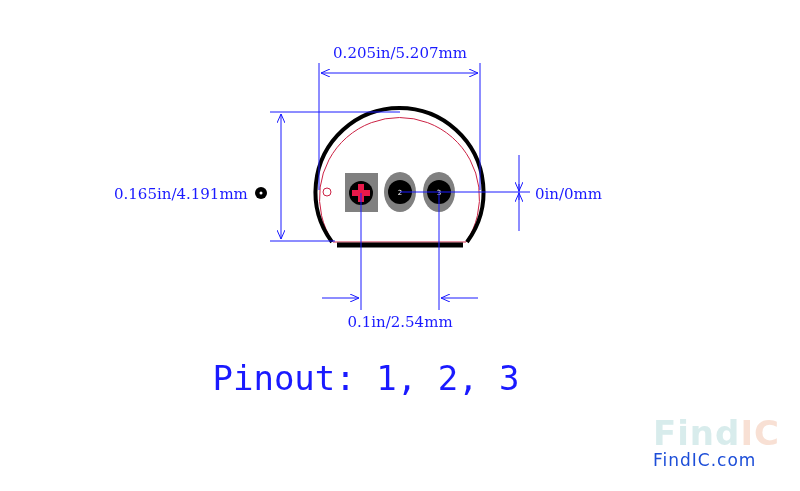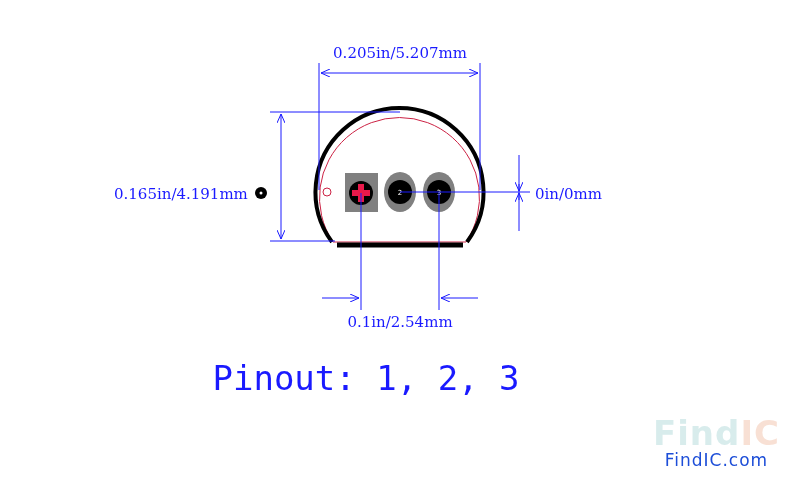--- a/index.html
+++ b/index.html
@@ -1,20 +1,20 @@
 <!DOCTYPE html>
 <html><head>
 <meta charset="utf-8">
 <style>
   html, body { margin:0; padding:0; background:#ffffff; }
   body { width:800px; height:491px; position:relative; overflow:hidden; font-family:"DejaVu Serif", serif; }
   svg { position:absolute; left:0; top:0; }
   .dimtext { font-family:"DejaVu Serif", serif; fill:#1a1aff; }
   .pinout { position:absolute; left:0; width:732px; top:358px; text-align:center; font-family:"DejaVu Sans Mono", monospace; font-size:34px; color:#1a1aff; }
-  .wm { position:absolute; right:20px; top:416px; text-align:center; }
+  .wm { position:absolute; right:20px; top:416px; }
   .wm-logo { font-family:"DejaVu Sans", sans-serif; font-weight:bold; font-size:34px; letter-spacing:1px; line-height:34px; }
   .wm-logo .a { color:#d8ecec; }
   .wm-logo .b { color:#f8e0d4; }
   .wm-url { font-family:"DejaVu Sans", sans-serif; font-size:17px; color:#1d4ed8; letter-spacing:1px; }
 </style>
 </head>
 <body>
 
 <svg width="800" height="491" viewBox="0 0 800 491">
   <defs>

